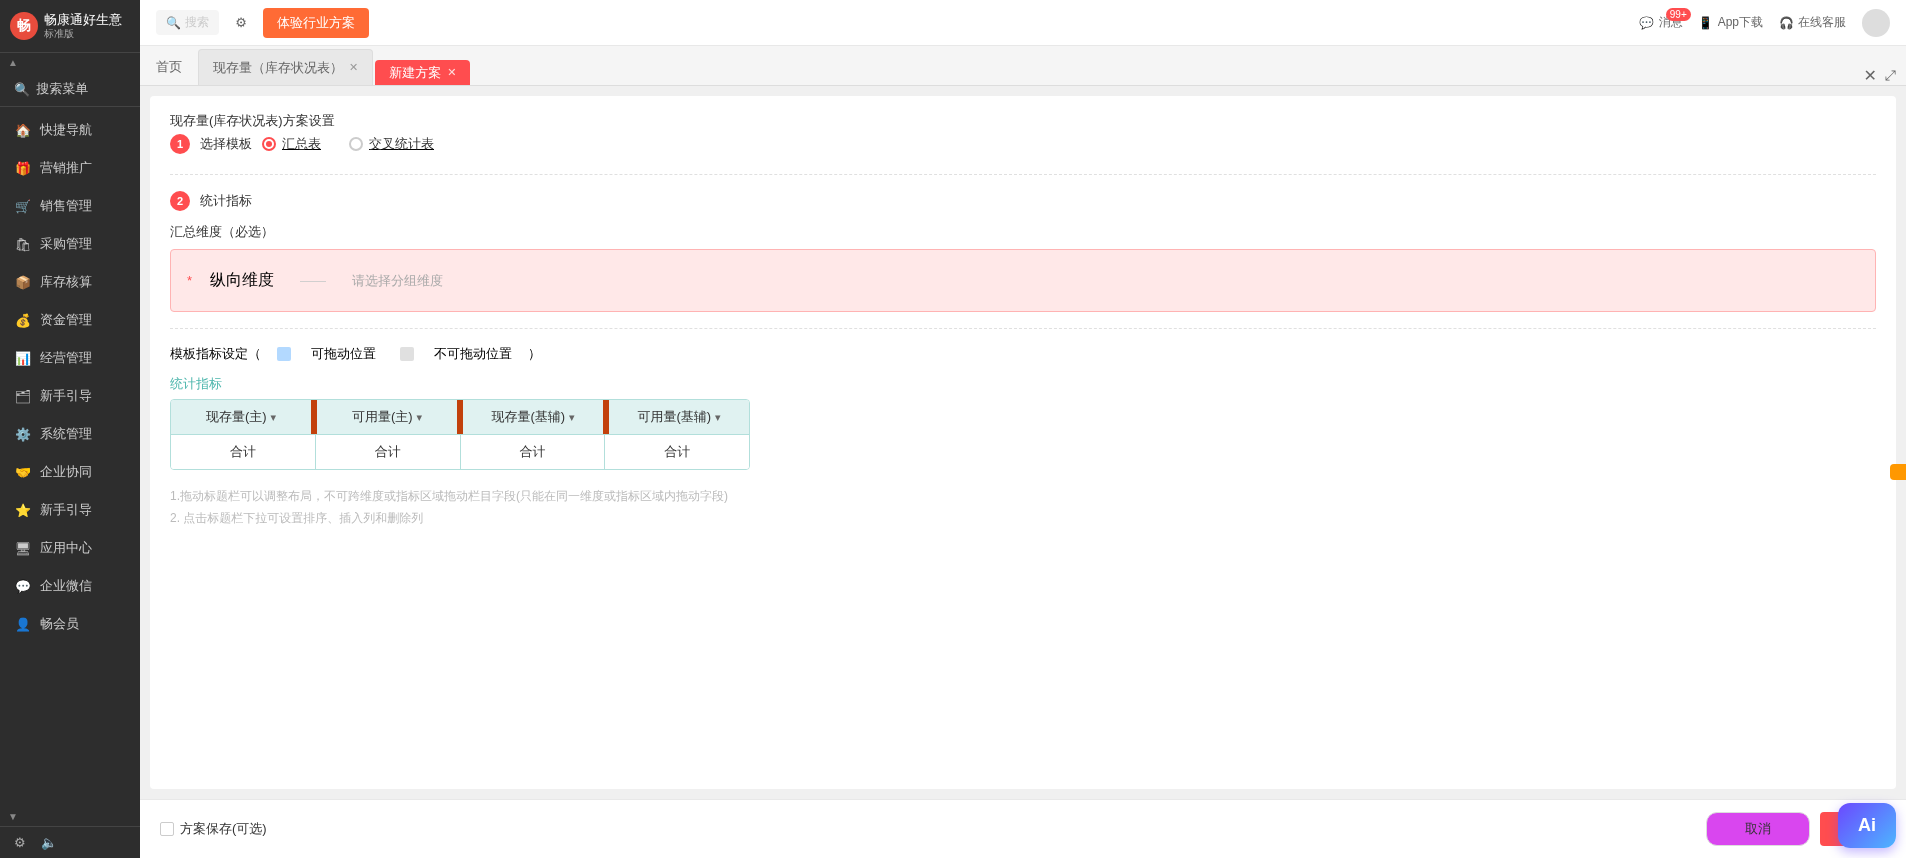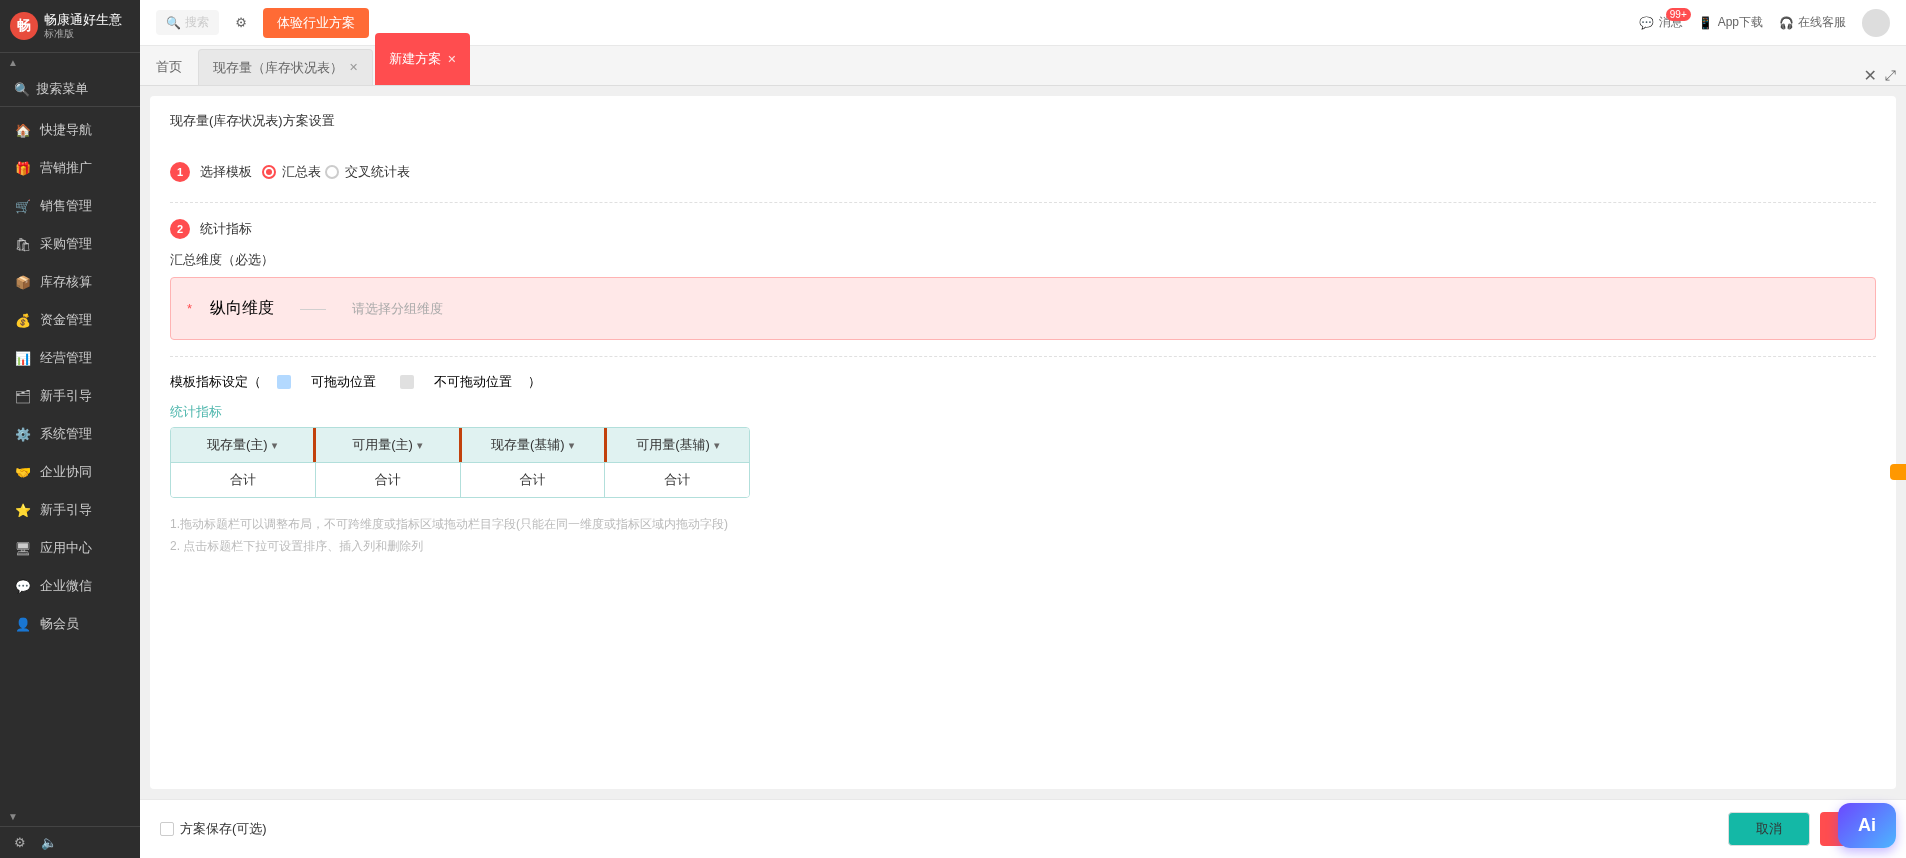--- a/index.html
+++ b/index.html
@@ -129,21 +129,21 @@
       color: #666;
       font-size: 13px;
       cursor: pointer;
       border-radius: 4px 4px 0 0;
       margin-right: 2px;
       justify-content: center;
     }
     .tab-close { color: #999; font-size: 11px; cursor: pointer; }
     .tab-new {
       background: #ff4d4f; color: #fff;
-      height: 52px; display: flex; align-items: center; gap: 6px;
+      height: 25px; display: flex; align-items: center; gap: 6px;
       padding: 0 14px;
       border-radius: 4px 4px 0 0;
       margin-right: 12px;
       cursor: pointer; font-size: 13px;
     }
     .tab-home {
       padding: 0 16px;
       height: 36px; display: flex; align-items: center;
       color: #666; font-size: 13px; cursor: pointer;
     }
@@ -154,38 +154,38 @@
     }
     .content-inner {
       background: #fff;
       margin: 10px;
       border-radius: 4px;
       padding: 16px 20px;
       min-height: calc(100% - 20px);
     }
 
     .page-title {
-      font-size: 13px; color: #333; margin-bottom: 32px;
+      font-size: 13px; color: #333; margin-bottom: 4px;
     }
 
     
     .step-section {
       margin-bottom: 20px;
     }
     .step-header {
       display: flex; align-items: center; gap: 10px; margin-bottom: 12px;
     }
     .step-badge {
       width: 20px; height: 20px; background: #ff4d4f; color: white;
       border-radius: 50%; display: flex; align-items: center; justify-content: center;
       font-size: 11px; font-weight: bold; flex-shrink: 0;
     }
     .step-title { font-size: 13px; color: #333; font-weight: 500; }
 
-    .radio-group { display: flex; align-items: center; gap: 4px; }
+    .radio-group { display: flex; align-items: center; gap: 28px; text-decoration: underline; }
     .radio-item { display: flex; align-items: center; gap: 6px; cursor: pointer; font-size: 13px; color: #333; }
     .radio-dot {
       width: 14px; height: 14px; border-radius: 50%;
       border: 2px solid #ccc;
       display: flex; align-items: center; justify-content: center;
     }
     .radio-dot.checked { border-color: #ff4d4f; }
     .radio-dot.checked::after {
       content: ''; width: 6px; height: 6px; background: #ff4d4f; border-radius: 50%;
     }
@@ -218,21 +218,21 @@
     }
 
     .stats-table {
       border: 1px solid #b2dfdb; border-radius: 4px; overflow: hidden;
       width: 580px;
     }
     .stats-table-header {
       display: flex; background: #e0f2f1;
     }
     .stats-col {
-      flex: 1; border-right: 3px solid #c2410c; padding: 8px 10px;
+      flex: 1; border-right: 6px solid #c2410c; padding: 8px 10px;
       display: flex; align-items: center; justify-content: center;
       font-size: 13px; color: #333;
     }
     .stats-col:last-child { border-right: none; }
     .stats-col-chevron { color: #666; margin-left: 4px; font-size: 11px; }
     .stats-table-body {
       display: flex; border-top: 1px solid #b2dfdb; background: #fff;
     }
     .stats-cell {
       flex: 1; border-right: 1px solid #b2dfdb; padding: 8px 10px;
@@ -248,22 +248,22 @@
     
     .bottom-bar {
       border-top: 1px solid #e8e8e8; padding: 12px 20px;
       display: flex; align-items: center;
       background: #fff;
     }
     .save-check { display: flex; align-items: center; gap: 6px; cursor: pointer; font-size: 13px; color: #333; }
     .checkbox { width: 14px; height: 14px; border: 1px solid #ccc; border-radius: 2px; display: inline-block; }
     .bottom-actions { margin-left: auto; display: flex; gap: 10px; }
     .btn-cancel {
-      background: #14b8a6; border: 1px solid #ddd; color: #333;
-      padding: 7px 27px; border-radius: 4px; cursor: pointer; font-size: 13px;
+      background: #d946ef; border: 1px solid #ddd; color: #333;
+      padding: 7px 38px; border-radius: 11px; cursor: pointer; font-size: 13px;
     }
     .btn-query {
       background: #ff4d4f; border: none; color: white;
       padding: 7px 20px; border-radius: 4px; cursor: pointer; font-size: 13px;
     }
     .scroll-arrow { color: #888; font-size: 10px; cursor: pointer; padding: 4px 8px; }
 
     .content-wrapper {
       flex: 1; display: flex; flex-direction: column; overflow: hidden; position: relative;
     }

